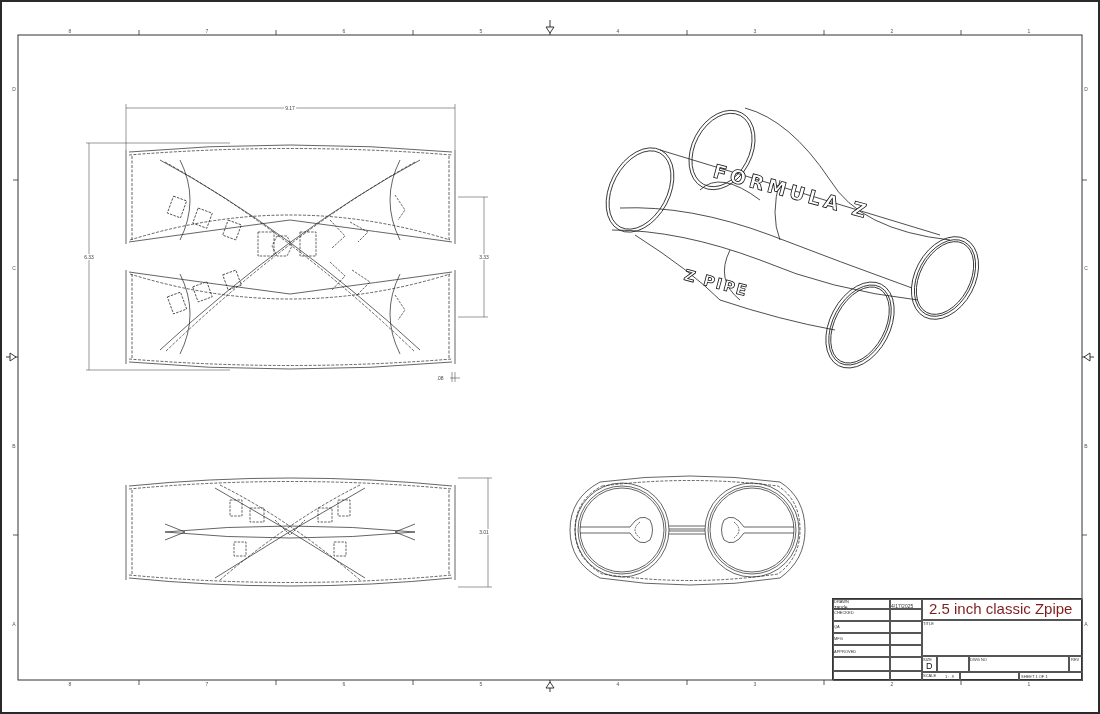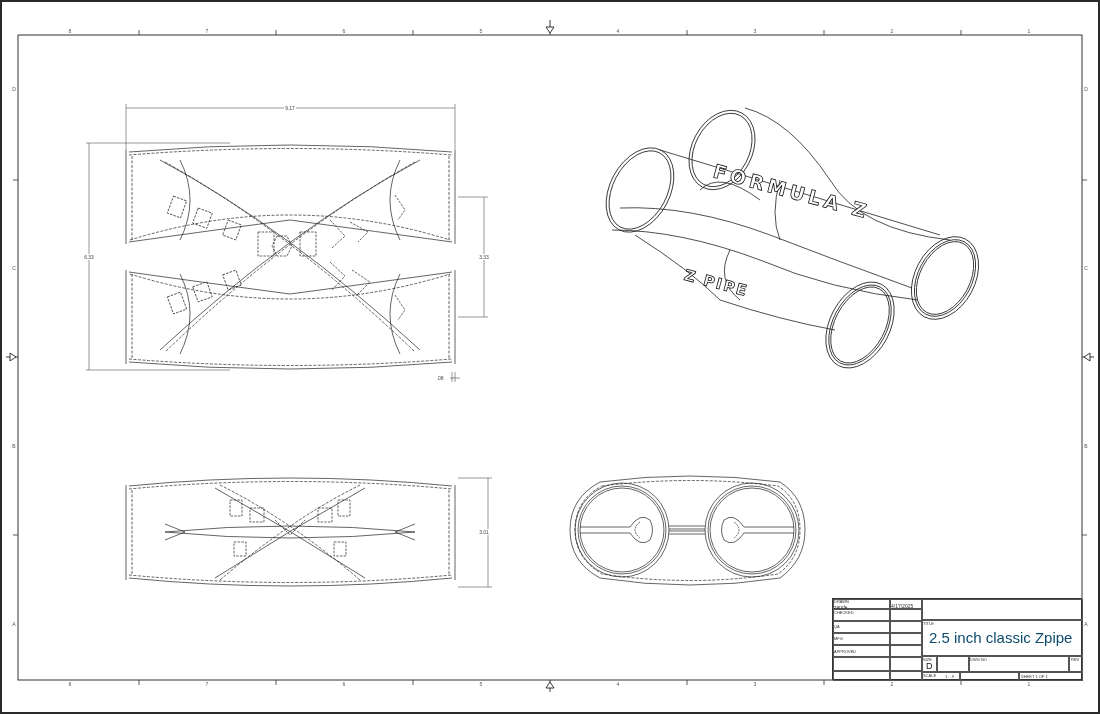--- a/index.html
+++ b/index.html
@@ -4,21 +4,21 @@
   <style>
     html, body { margin: 0; padding: 0; background: #ffffff; }
     body { width: 1100px; height: 714px; position: relative; overflow: hidden; font-family: "Liberation Sans", sans-serif; }
     .sheet { position: absolute; left: 0; top: 0; width: 1100px; height: 714px; box-sizing: border-box; border: 2px solid #2a2a2a; background: #fff; }
     svg.drawing { position: absolute; left: 0; top: 0; }
     .zone-label { position: absolute; font-size: 5px; color: #555; transform: translate(-50%, -50%); }
     .dim-text { position: absolute; font-size: 5px; color: #444; transform: translate(-50%, -50%); background: #fff; padding: 0 1px; }
     .tb { position: absolute; left: 832px; top: 598px; width: 250px; height: 82px; box-sizing: border-box; border: 1px solid #333; background: #fff; font-size: 4px; color: #333; }
     .tb-cell { position: absolute; box-sizing: border-box; border: 0.6px solid #555; }
     .tb-small { position: absolute; font-size: 4px; color: #333; white-space: nowrap; }
-    .tb-title { position: absolute; font-size: 15px; color: #0c4a6e; white-space: nowrap; margin-top: 29px; }
+    .tb-title { position: absolute; font-size: 15px; color: #7f1d1d; white-space: nowrap; }
     .tb-size { position: absolute; font-size: 9px; color: #111; }
   </style>
 </head>
 <body>
 
 <div class="sheet"></div>
 
 <svg class="drawing" width="1100" height="714" viewBox="0 0 1100 714">
 
   <rect x="18" y="35" width="1064" height="645" fill="none" stroke="#333" stroke-width="1"></rect>

